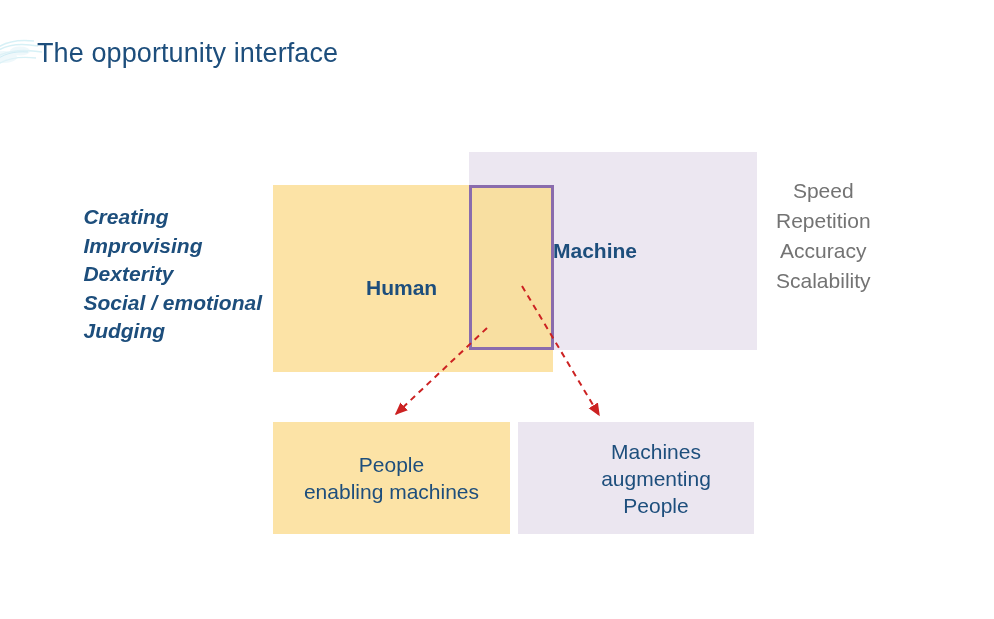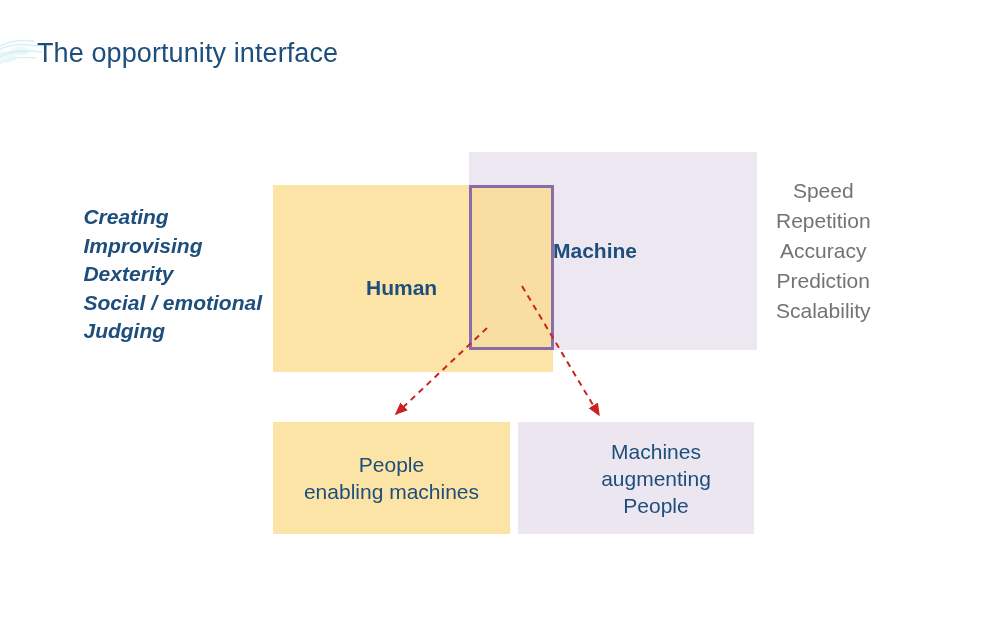--- a/index.html
+++ b/index.html
@@ -189,21 +189,20 @@
     <span class="trait">Improvising</span>
     <span class="trait">Dexterity</span>
     <span class="trait">Social / emotional</span>
     <span class="trait">Judging</span>
   </div>
 
   <div id="machine-traits">
     <span class="trait">Speed</span>
     <span class="trait">Repetition</span>
     <span class="trait">Accuracy</span>
-    <span class="trait">Prediction</span>
     <span class="trait">Scalability</span>
   </div>
 
   <svg id="arrows" viewBox="0 0 994 619" aria-hidden="true">
     <defs>
       <marker id="arrowhead-red" markerWidth="7" markerHeight="7" refX="5.6" refY="3" orient="auto" markerUnits="strokeWidth">
         <path d="M0,0.3 L6.4,3 L0,5.7 Z" fill="#cc2222"></path>
       </marker>
     </defs>
     <line x1="487" y1="328" x2="396" y2="414" stroke="#cc2222" stroke-width="2" stroke-dasharray="6 5" marker-end="url(#arrowhead-red)"></line>

